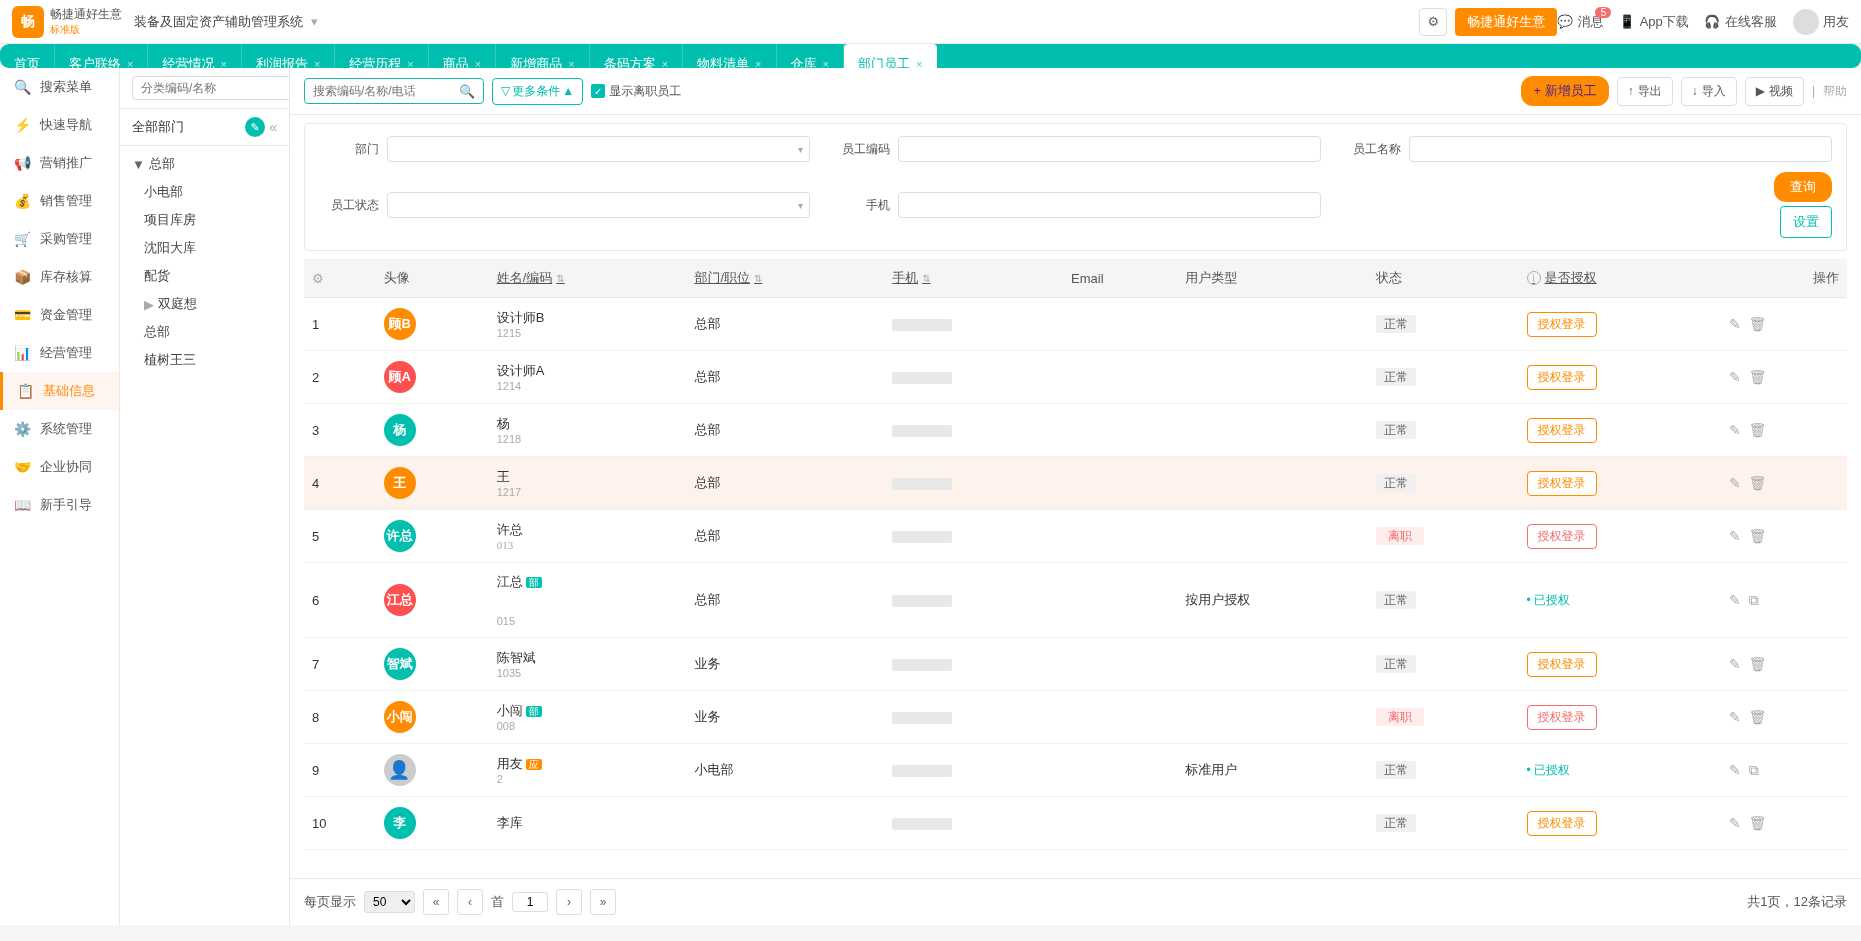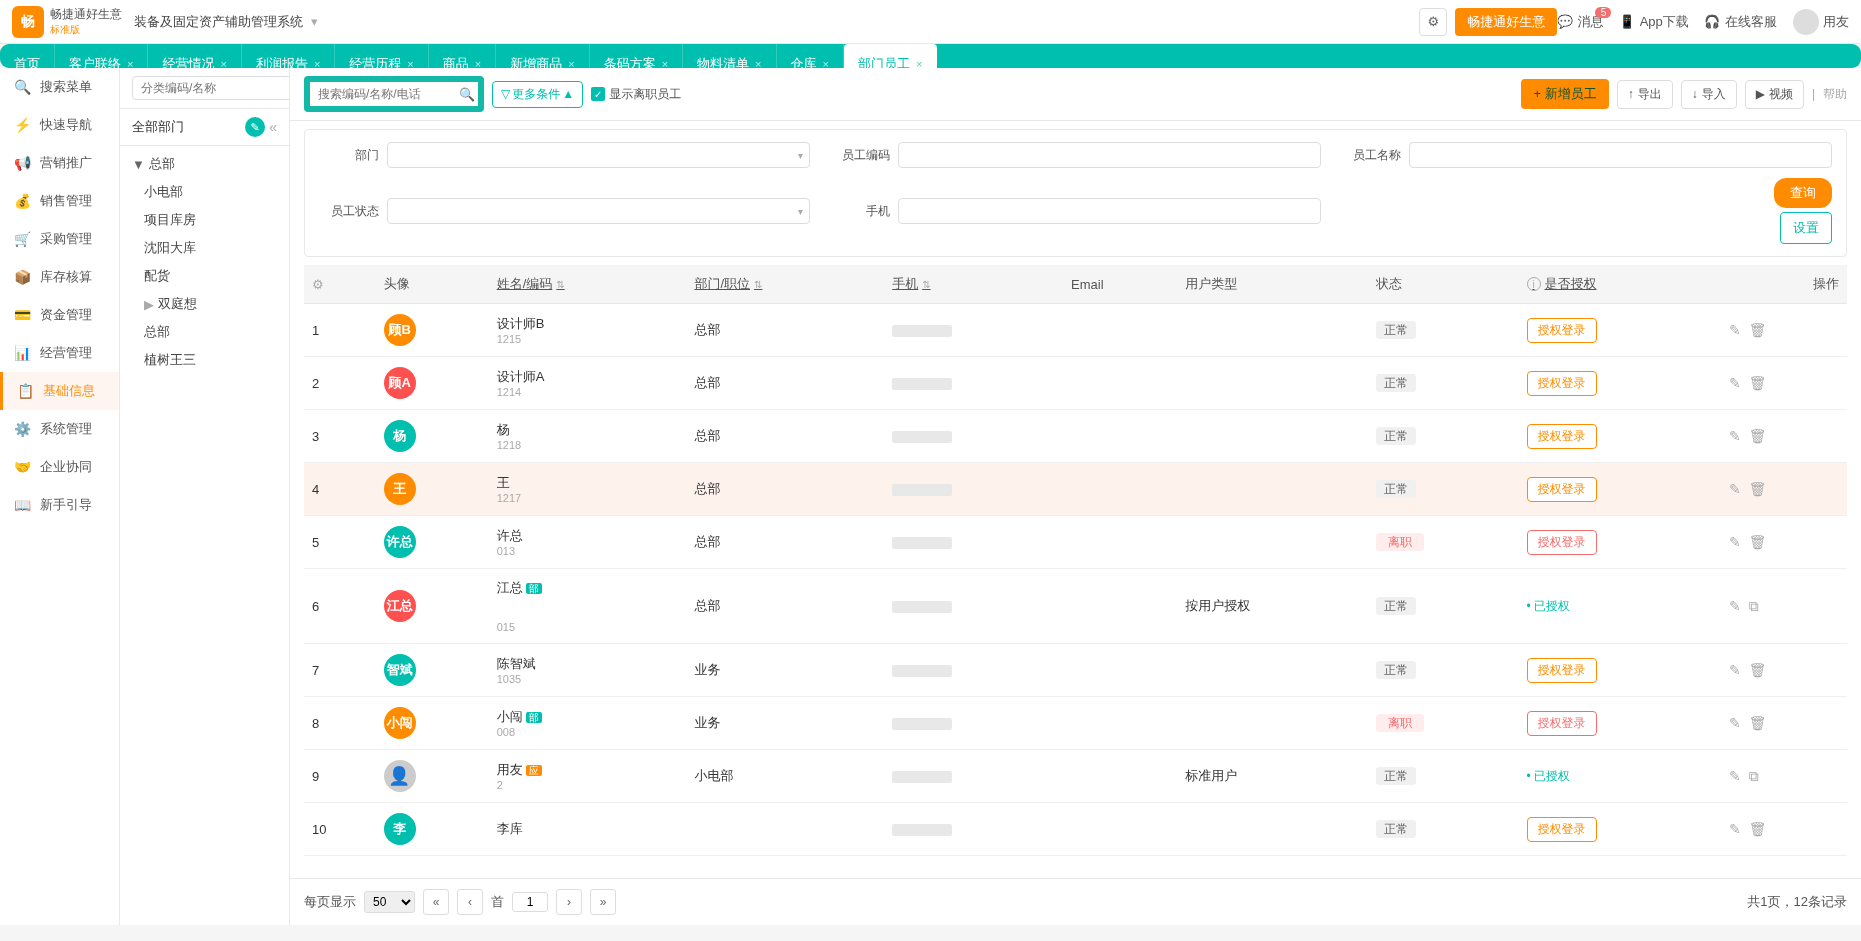--- a/index.html
+++ b/index.html
@@ -51,27 +51,27 @@
     .dept-panel-icons { display: flex; align-items: center; gap: 4px; margin-left: auto; }
     .edit-circle { width: 20px; height: 20px; border-radius: 50%; background: #00bfae; color: #fff; display: flex; align-items: center; justify-content: center; font-size: 11px; cursor: pointer; }
     .collapse-btn { color: #aaa; cursor: pointer; font-size: 14px; }
 
     
     .table-area { flex: 1; display: flex; flex-direction: column; background: #fff; overflow: hidden; }
 
     
     .filter-toolbar { padding: 8px 14px; background: #fff; border-bottom: 1px solid #e8e8e8; display: flex; align-items: center; gap: 8px; flex-wrap: wrap; }
     .filter-input-wrap { position: relative; display: flex; align-items: center; }
-    .filter-input { border: 6px solid #14b8a6; border-radius: 4px; padding: 5px 28px 5px 8px; font-size: 12px; outline: none; width: 180px; }
+    .filter-input { border: 1px solid #14b8a6; border-radius: 4px; padding: 5px 28px 5px 8px; font-size: 12px; outline: none; width: 180px; }
     .filter-search-icon { position: absolute; right: 8px; color: #aaa; }
     .more-conditions { color: #00bfae; cursor: pointer; font-size: 12px; display: flex; align-items: center; gap: 2px; border: 1px solid #00bfae; border-radius: 4px; padding: 4px 8px; }
     .show-resigned { display: flex; align-items: center; gap: 4px; color: #555; font-size: 12px; cursor: pointer; }
     .checkbox-active { width: 14px; height: 14px; background: #00bfae; border-radius: 2px; display: flex; align-items: center; justify-content: center; color: #fff; font-size: 10px; }
     .toolbar-right { margin-left: auto; display: flex; align-items: center; gap: 8px; }
-    .btn-add { background: #ff8c00; color: #14532d; border: none; border-radius: 4px; padding: 6px 12px; cursor: pointer; font-size: 13px; }
+    .btn-add { background: #ff8c00; color: #4c1d95; border: none; border-radius: 12px; padding: 6px 12px; cursor: pointer; font-size: 13px; }
     .btn-outline { border: 1px solid #ddd; background: #fff; color: #555; border-radius: 4px; padding: 5px 10px; cursor: pointer; font-size: 12px; display: flex; align-items: center; gap: 4px; }
 
     
     .search-form { background: #fff; border: 1px solid #e8e8e8; border-radius: 4px; margin: 8px 14px; padding: 12px 14px; display: grid; grid-template-columns: 1fr 1fr 1fr; gap: 10px 20px; }
     .form-row { display: flex; align-items: center; gap: 8px; }
     .form-label { font-size: 12px; color: #555; white-space: nowrap; min-width: 60px; text-align: right; }
     .form-input { flex: 1; border: 1px solid #ddd; border-radius: 4px; padding: 5px 8px; font-size: 12px; outline: none; }
     .form-select-wrap { flex: 1; display: flex; align-items: center; position: relative; border: 1px solid #ddd; border-radius: 4px; background: #fff; }
     .form-select-wrap select { flex: 1; border: none; outline: none; padding: 5px 8px; font-size: 12px; background: transparent; appearance: none; }
     .form-select-arrow { position: absolute; right: 6px; color: #aaa; font-size: 10px; pointer-events: none; }
@@ -494,21 +494,21 @@
                 </td>
               </tr>
 
               <tr>
                 <td>5</td>
                 <td>
                     <div class="avatar-circle" style="background:#00bfae;">许总</div>
                   </td>
                 <td>
                     <div>许总</div>
-                    <div style="color:#aaa;font-size:11px;">013</div>
+                    <div style="color:#aaa;font-size:11px;font-family:Liberation Serif, serif;">013</div>
                   </td>
                 <td>总部</td>
                 <td><span class="gray-bar"></span></td>
                 <td></td>
                 <td></td>
                 <td><span class="status-resigned">离职</span></td>
                 <td><button class="btn-auth-resigned">授权登录</button></td>
                 <td>
                   <div class="action-icons">
                     <span class="action-icon">✎</span>

